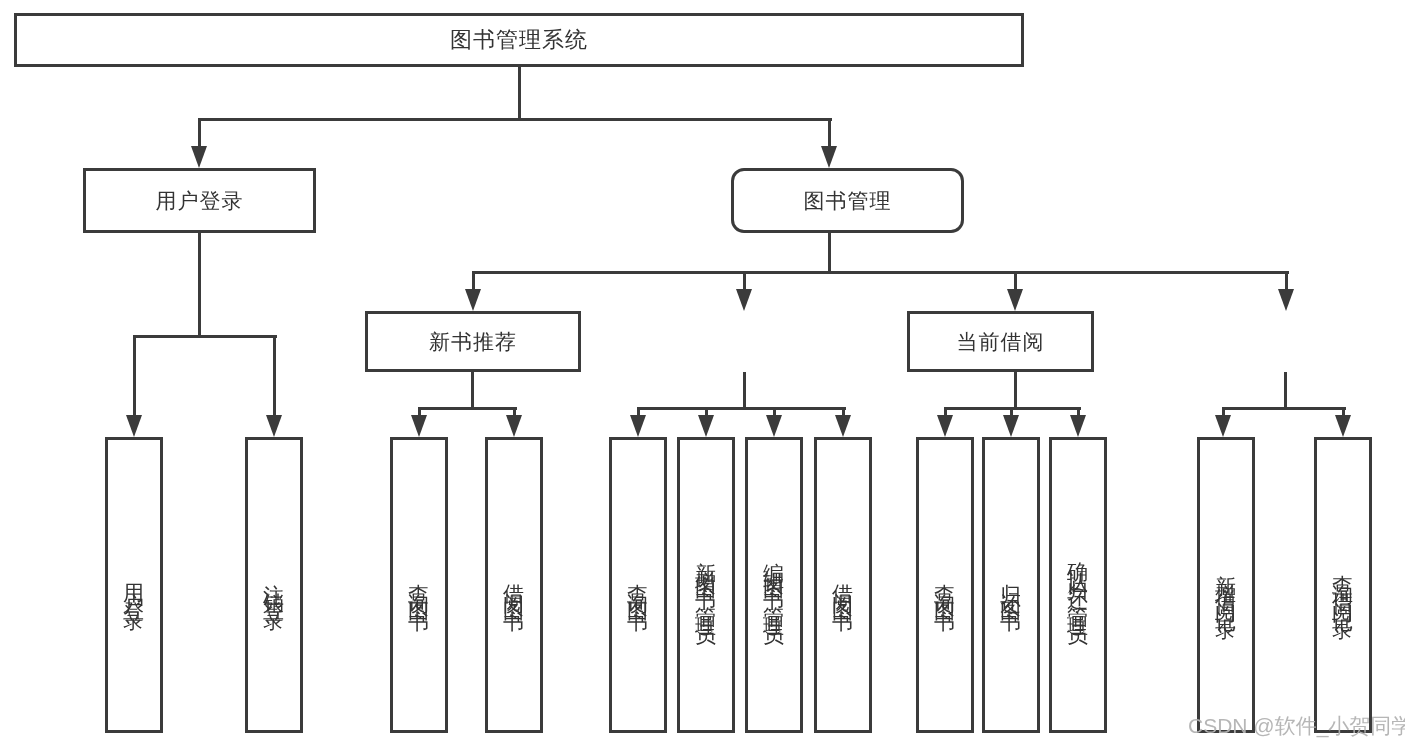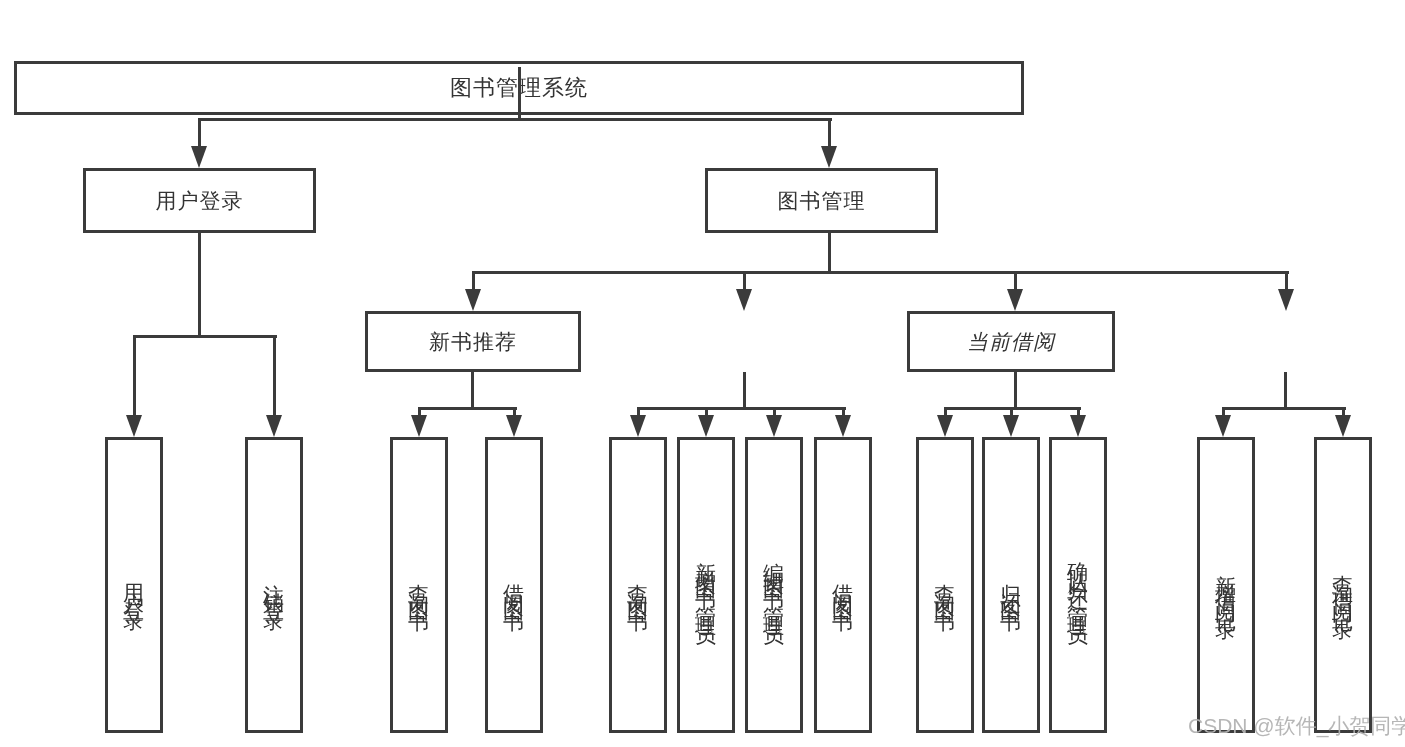--- a/index.html
+++ b/index.html
@@ -7,21 +7,21 @@
   body { font-family:"Liberation Sans", sans-serif; }
   .canvas {
     position:relative; width:1405px; height:747px;
     background:#ffffff; overflow:hidden; color:#333333;
   }
   .node {
     position:absolute; border:3px solid #3b3b3b; background:#ffffff;
     display:flex; align-items:center; justify-content:center;
     color:#333333; text-align:center;
   }
-  .root-node  { font-size:22px; letter-spacing:1px;margin-top:48px; }
+  .root-node  { font-size:22px; letter-spacing:1px; }
   .hnode      { font-size:21px; letter-spacing:1px; }
   .vnode {
     writing-mode:vertical-rl; text-orientation:mixed;
     font-size:21px; letter-spacing:9px; line-height:1;
   }
   .line  { position:absolute; background:#3b3b3b; }
   .arrow {
     position:absolute; width:0; height:0;
     border-left:8px solid transparent; border-right:8px solid transparent;
     border-top:22px solid #3b3b3b;
@@ -32,24 +32,24 @@
   }
 </style>
 </head>
 <body>
 
 <div class="canvas">
 
   <div class="node root-node" style="left:14px; top:13px; width:1010px; height:54px;">图书管理系统</div>
 
   <div class="node hnode" style="left:83px; top:168px; width:233px; height:65px;">用户登录</div>
-  <div class="node hnode" style="left:705px; top:168px; width:233px; height:65px;">图书管理</div>
+  <div class="node hnode" style="left:731px; top:168px; width:233px; height:65px;border-radius:13px;">图书管理</div>
 
   <div class="node hnode" style="left:365px; top:311px; width:216px; height:61px;">新书推荐</div>
-  <div class="node hnode" style="left:907px; top:311px; width:208px; height:61px;font-style:italic;">当前借阅</div>
+  <div class="node hnode" style="left:907px; top:311px; width:187px; height:61px;">当前借阅</div>
 
   <div class="node vnode" style="left:105px; top:437px; width:58px; height:296px;">用户登录</div>
   <div class="node vnode" style="left:245px; top:437px; width:58px; height:296px;">注销登录</div>
 
   <div class="node vnode" style="left:390px; top:437px; width:58px; height:296px;">查询图书</div>
   <div class="node vnode" style="left:485px; top:437px; width:58px; height:296px;">借阅图书</div>
 
   <div class="node vnode" style="left:609px; top:437px; width:58px; height:296px;">查询图书</div>
   <div class="node vnode" style="left:677px; top:437px; width:58px; height:296px;">新增图书（管理员）</div>
   <div class="node vnode" style="left:745px; top:437px; width:58px; height:296px;">编辑图书（管理员）</div>

